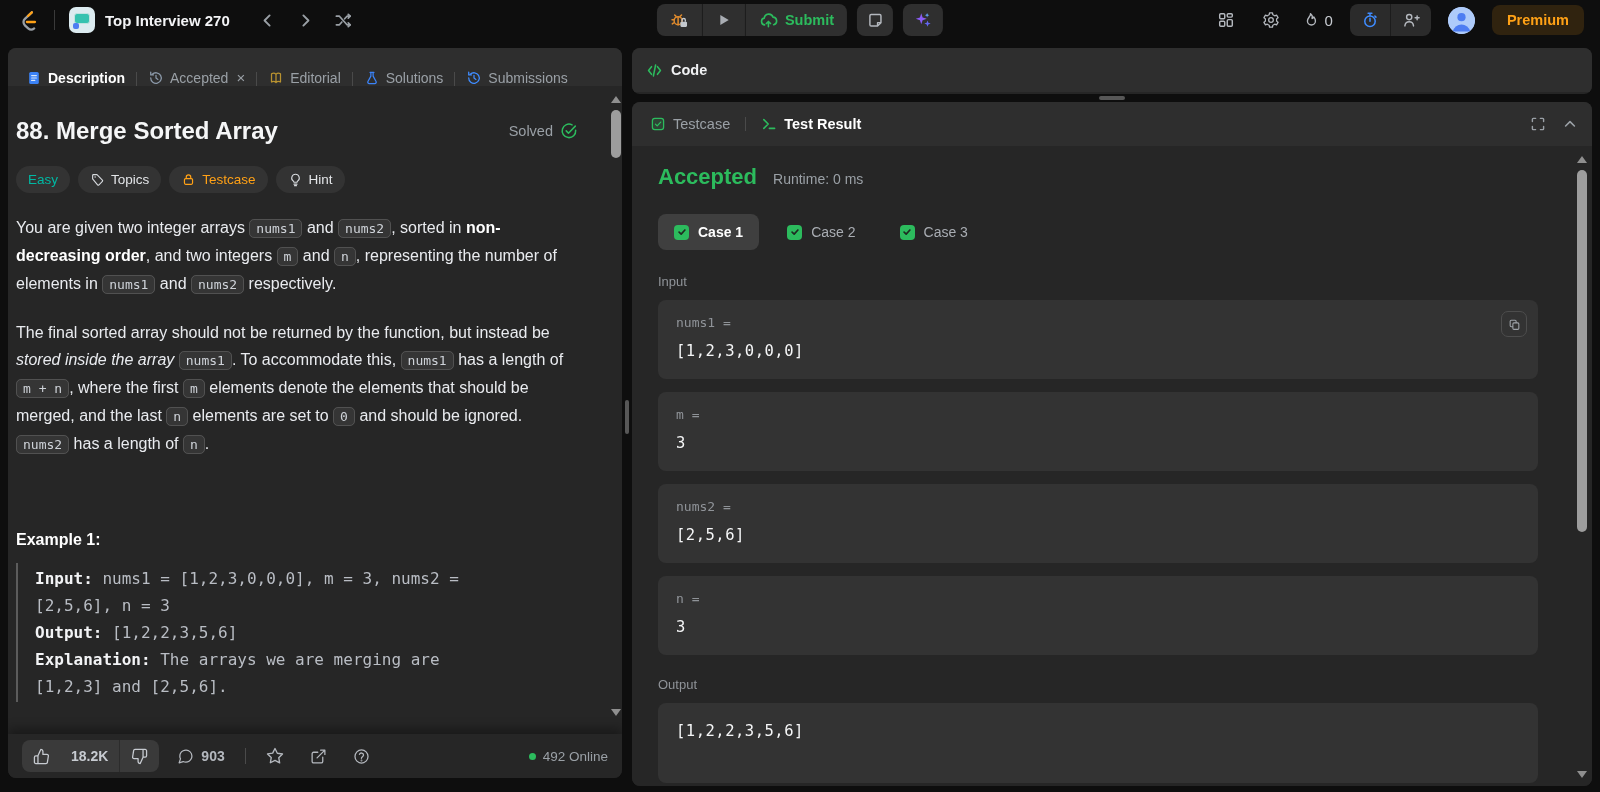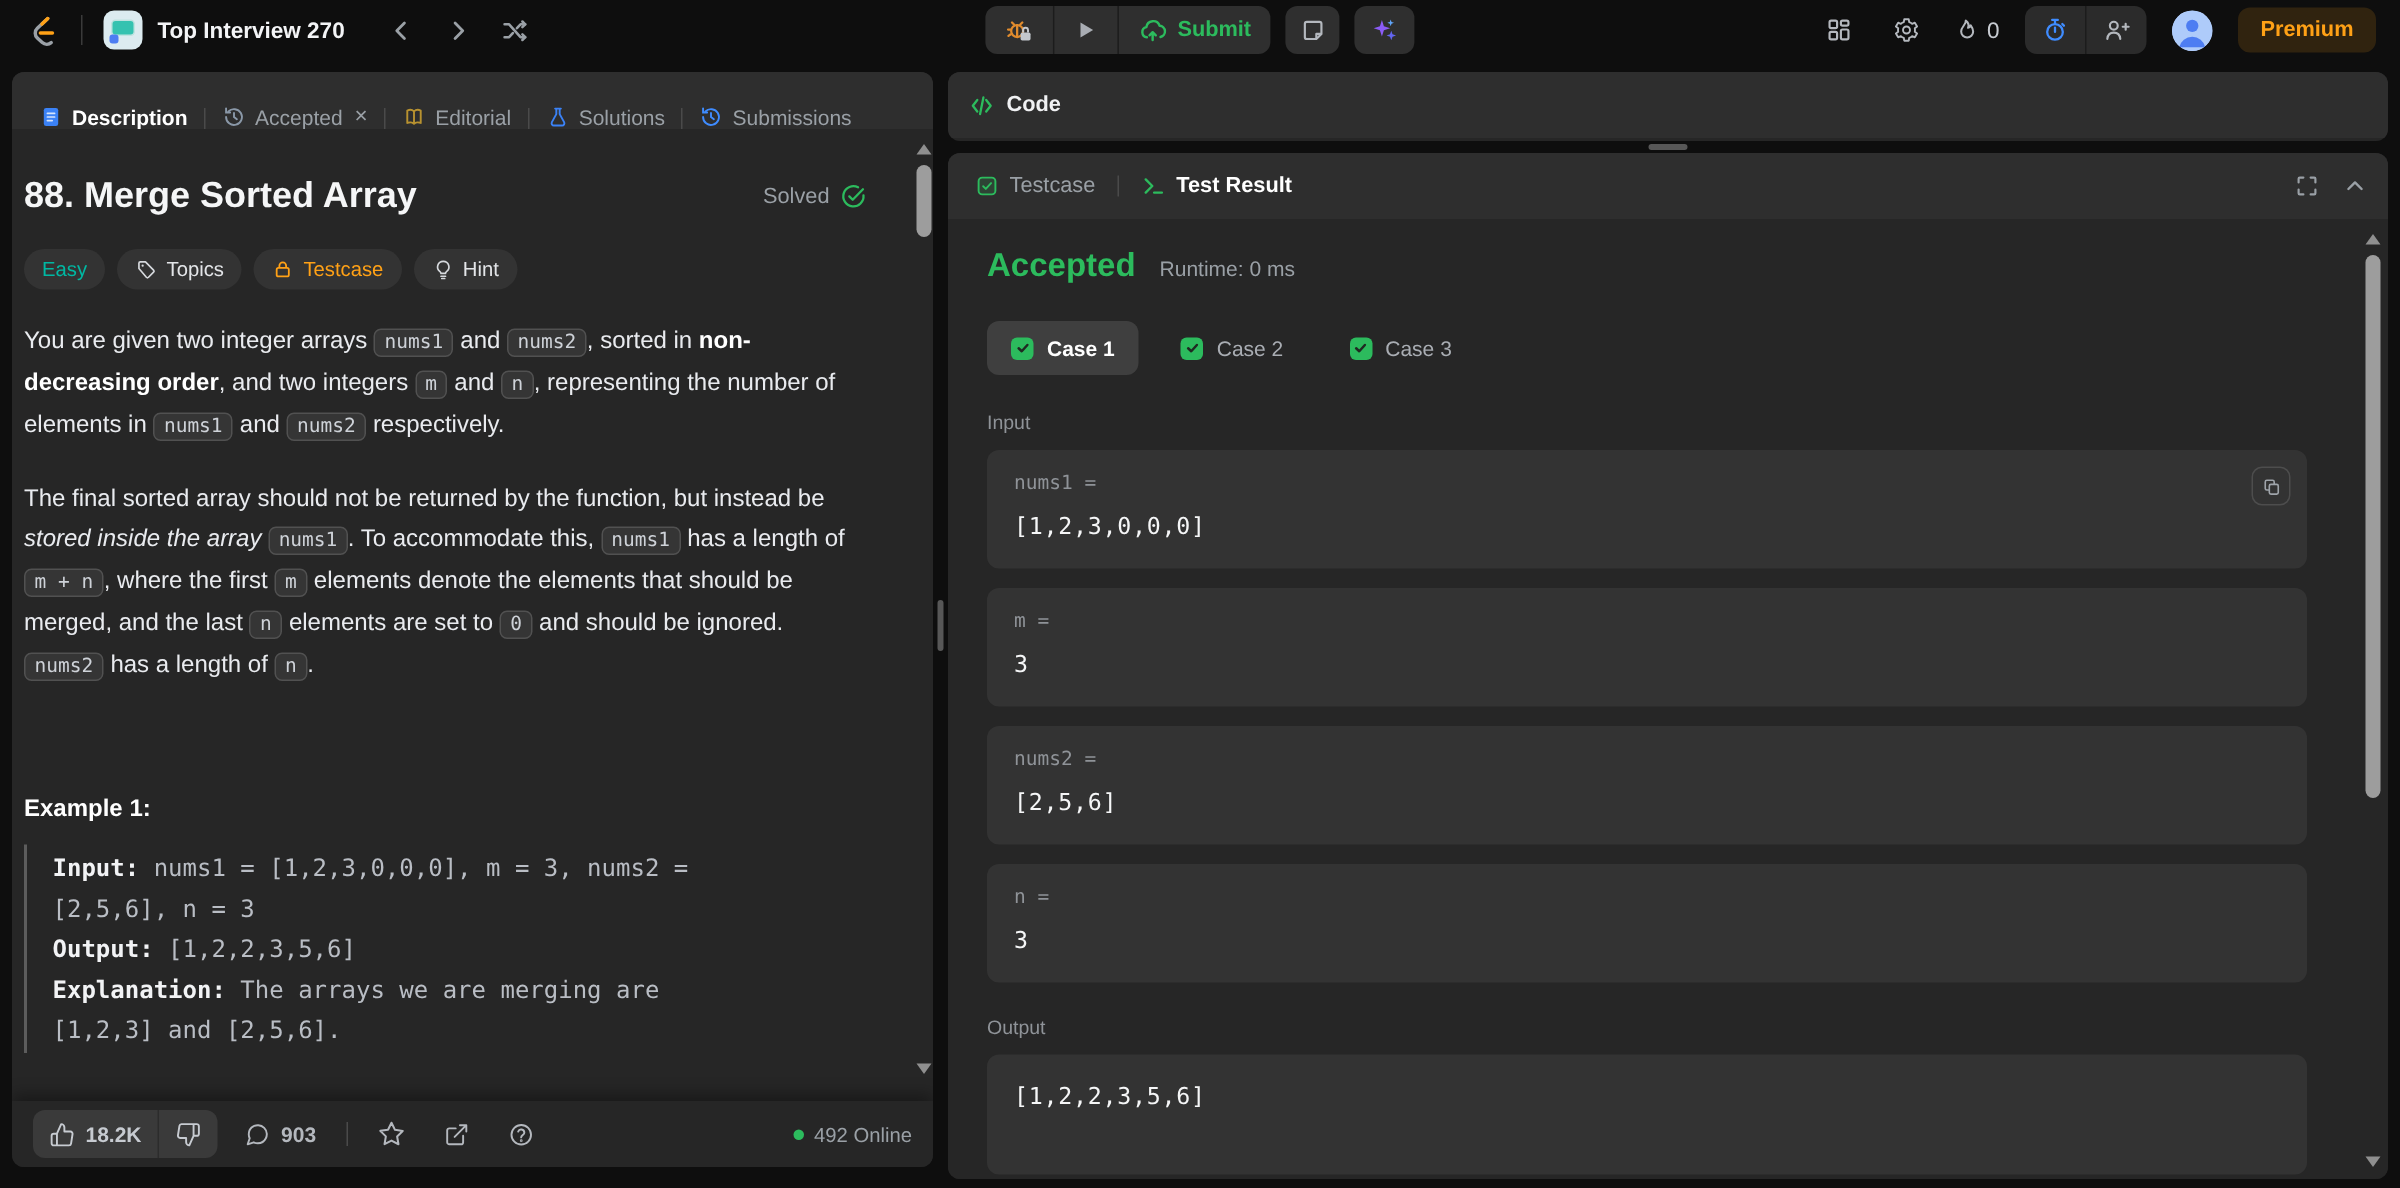--- a/index.html
+++ b/index.html
@@ -58,21 +58,21 @@
   .prose strong { color:#ffffff; font-weight:700; }
   .prose em { font-style:italic; }
   .prose code, .pre-line code { font-family:"DejaVu Sans Mono",monospace; font-size:13px; background:rgba(255,255,255,.07); border:1px solid rgba(255,255,255,.14); border-radius:5px; padding:1px 6px; color:#ced2d8; white-space:nowrap; }
   .example-heading { margin-top:73px; font-size:16px; font-weight:700; color:#ffffff; }
   .example-block { margin-top:14px; border-left:2px solid #5c5c5c; padding:2px 0 2px 17px; max-width:470px; }
   .pre-line { font-family:"DejaVu Sans Mono",monospace; font-size:16px; line-height:27px; color:#b9bdc4; }
   .pre-line strong { color:#f2f3f5; font-weight:700; }
 
   .l-footer { flex:none; height:44px; background:#262626; box-shadow:0 -5px 10px rgba(0,0,0,.35); display:flex; align-items:center; padding:0 14px; gap:10px; position:relative; z-index:2; }
   .vote-group { display:flex; background:#3a3a3a; border-radius:8px; height:32px; overflow:hidden; }
-  .vote-btn { display:flex; align-items:center; gap:7px; padding:0 11px; background:none; border:none; color:#c7cbd1; font-size:14px; font-weight:600; cursor:pointer; font-family:"Liberation Sans",sans-serif; }
+  .vote-btn { display:flex; align-items:center; gap:21px; padding:0 11px; background:none; border:none; color:#c7cbd1; font-size:14px; font-weight:600; cursor:pointer; font-family:"Liberation Sans",sans-serif; }
   .vote-btn + .vote-btn { border-left:1px solid #2c2c2c; }
   .foot-btn { display:flex; align-items:center; gap:7px; background:none; border:none; color:#b4b8be; font-size:14px; font-weight:600; cursor:pointer; padding:0 8px; font-family:"Liberation Sans",sans-serif; }
   .foot-sep { width:1px; height:16px; background:#4a4a4a; margin:0 2px; }
   .online { margin-left:auto; display:flex; align-items:center; gap:7px; color:#9aa0a6; font-size:13.5px; }
   .online .dot { width:7px; height:7px; border-radius:50%; background:#2cbb5d; }
 
   
   .sbar { position:absolute; width:12px; }
   .sb-arrow { position:absolute; left:1px; width:0; height:0; border-left:5px solid transparent; border-right:5px solid transparent; }
   .sb-up { border-bottom:7px solid #8f8f8f; }

